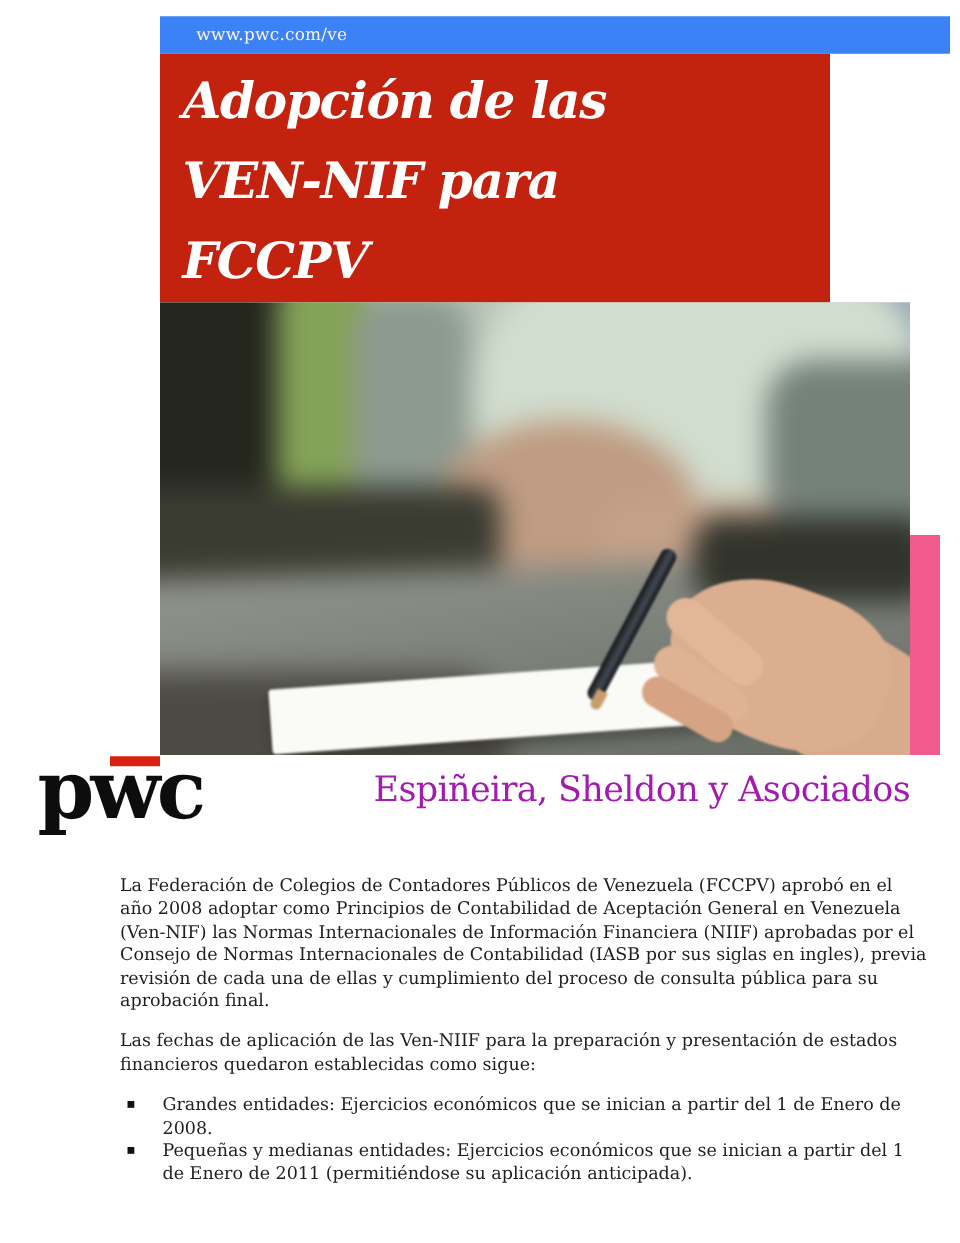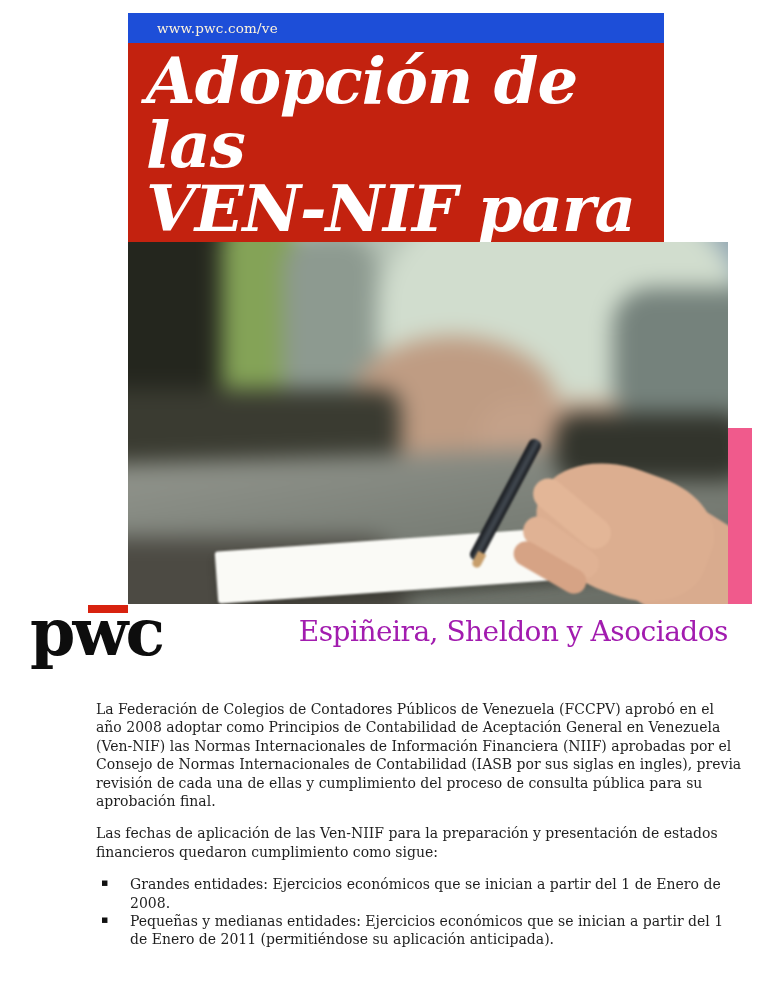--- a/index.html
+++ b/index.html
@@ -4,36 +4,36 @@
 <style>
   * { margin:0; padding:0; box-sizing:border-box; }
   html,body { background:#ffffff; }
   .page {
     position:relative; width:768px; height:994px; background:#ffffff;
     font-family:"DejaVu Serif", serif; overflow:hidden;
   }
 
   
   .topbar {
-    position:absolute; left:128px; top:13px; width:536px; height:30px;
-    background:#1d4ed8;
+    position:absolute; left:128px; top:13px; width:632px; height:30px;
+    background:#3b82f6;
   }
   .topbar .url {
     display:block; padding-left:29px; line-height:30px;
     font-size:13.5px; color:#FDF3DC; letter-spacing:0.2px;
   }
 
   
   .titleblock {
     position:absolute; left:128px; top:43px; width:536px; height:199px;
     background:#C3220F;
   }
   .titleblock h1 {
     padding:6px 0 0 18px; color:#ffffff;
-    font-size:64px; line-height:64px; font-weight:bold; font-style:italic;
+    font-size:40px; line-height:64px; font-weight:bold; font-style:italic;
     letter-spacing:-1px;
   }
 
   
   .photo {
     position:absolute; left:128px; top:242px; width:600px; height:362px;
     overflow:hidden; background:#aeb9ac;
   }
   .photo .bg {
     position:absolute; left:0; top:0; width:600px; height:362px;
@@ -157,21 +157,21 @@
 
   <div class="pinkbar"></div>
 
   <div class="logo-rect"></div>
   <div class="logo-text">pwc</div>
 
   <div class="firm-name">Espiñeira, Sheldon y Asociados</div>
 
   <div class="body-copy">
     <p>La Federación de Colegios de Contadores Públicos de Venezuela (FCCPV) aprobó en el año 2008 adoptar como Principios de Contabilidad de Aceptación General en Venezuela (Ven-NIF) las Normas Internacionales de Información Financiera (NIIF) aprobadas por el Consejo de Normas Internacionales de Contabilidad (IASB por sus siglas en ingles), previa revisión de cada una de ellas y cumplimiento del proceso de consulta pública para su aprobación final.</p>
-    <p>Las fechas de aplicación de las Ven-NIIF para la preparación y presentación de estados financieros quedaron cumplimiento como sigue:</p>
+    <p>Las fechas de aplicación de las Ven-NIIF para la preparación y presentación de estados financieros quedaron establecidas como sigue:</p>
     <ul>
       <li>
         <span class="marker">▪</span>
         <span>Grandes entidades: Ejercicios económicos que se inician a partir del 1 de Enero de 2008.</span>
       </li>
       <li>
         <span class="marker">▪</span>
         <span>Pequeñas y medianas entidades: Ejercicios económicos que se inician a partir del 1 de Enero de 2011 (permitiéndose su aplicación anticipada).</span>
       </li>
     </ul>

